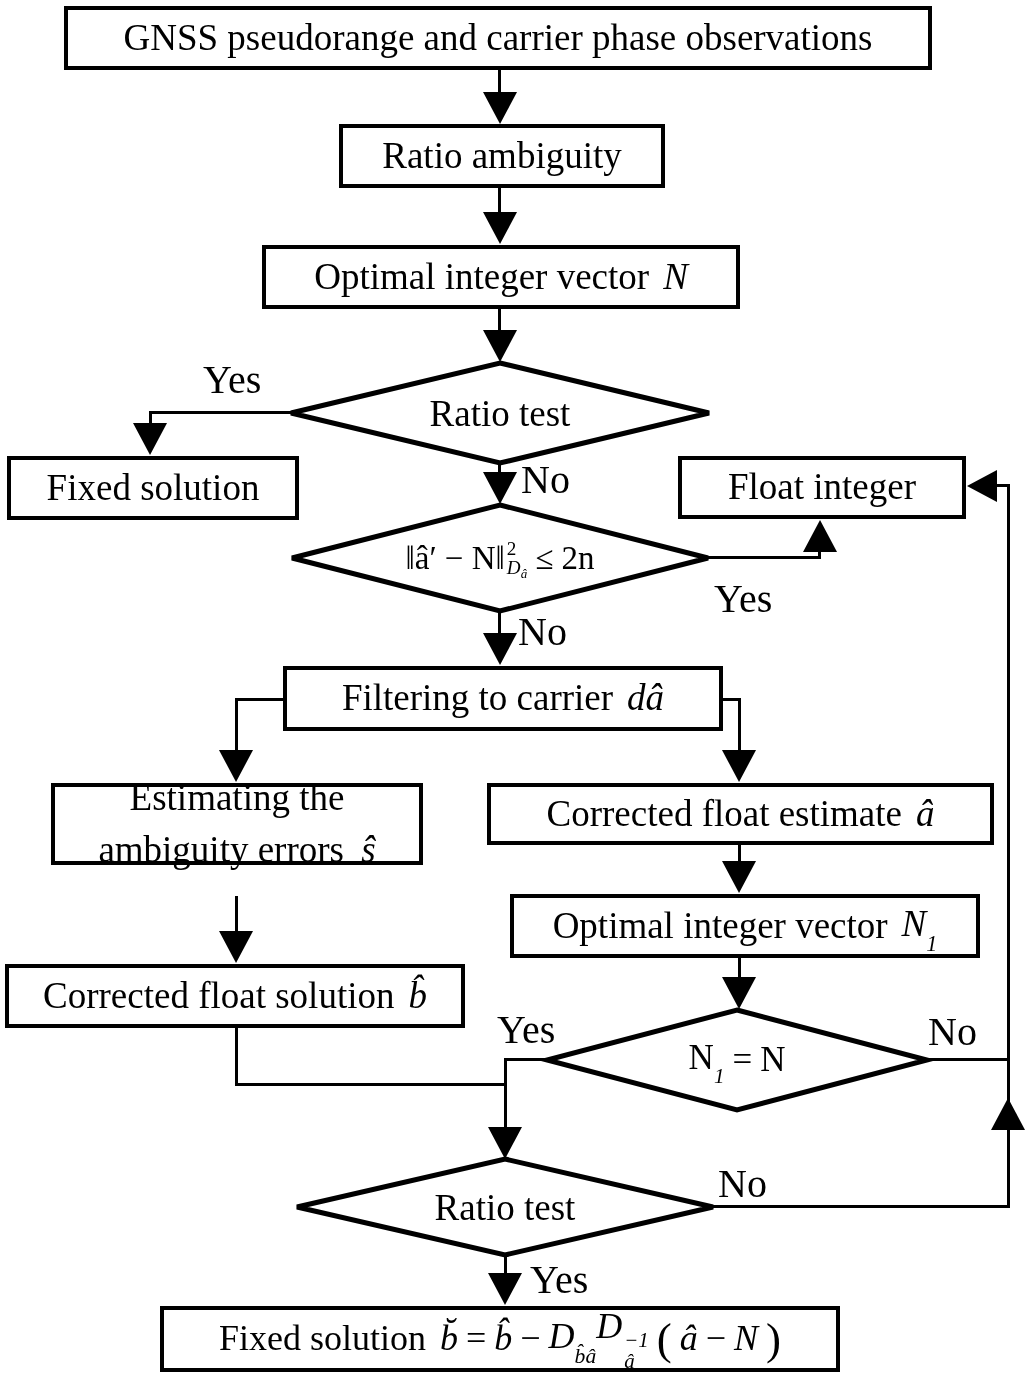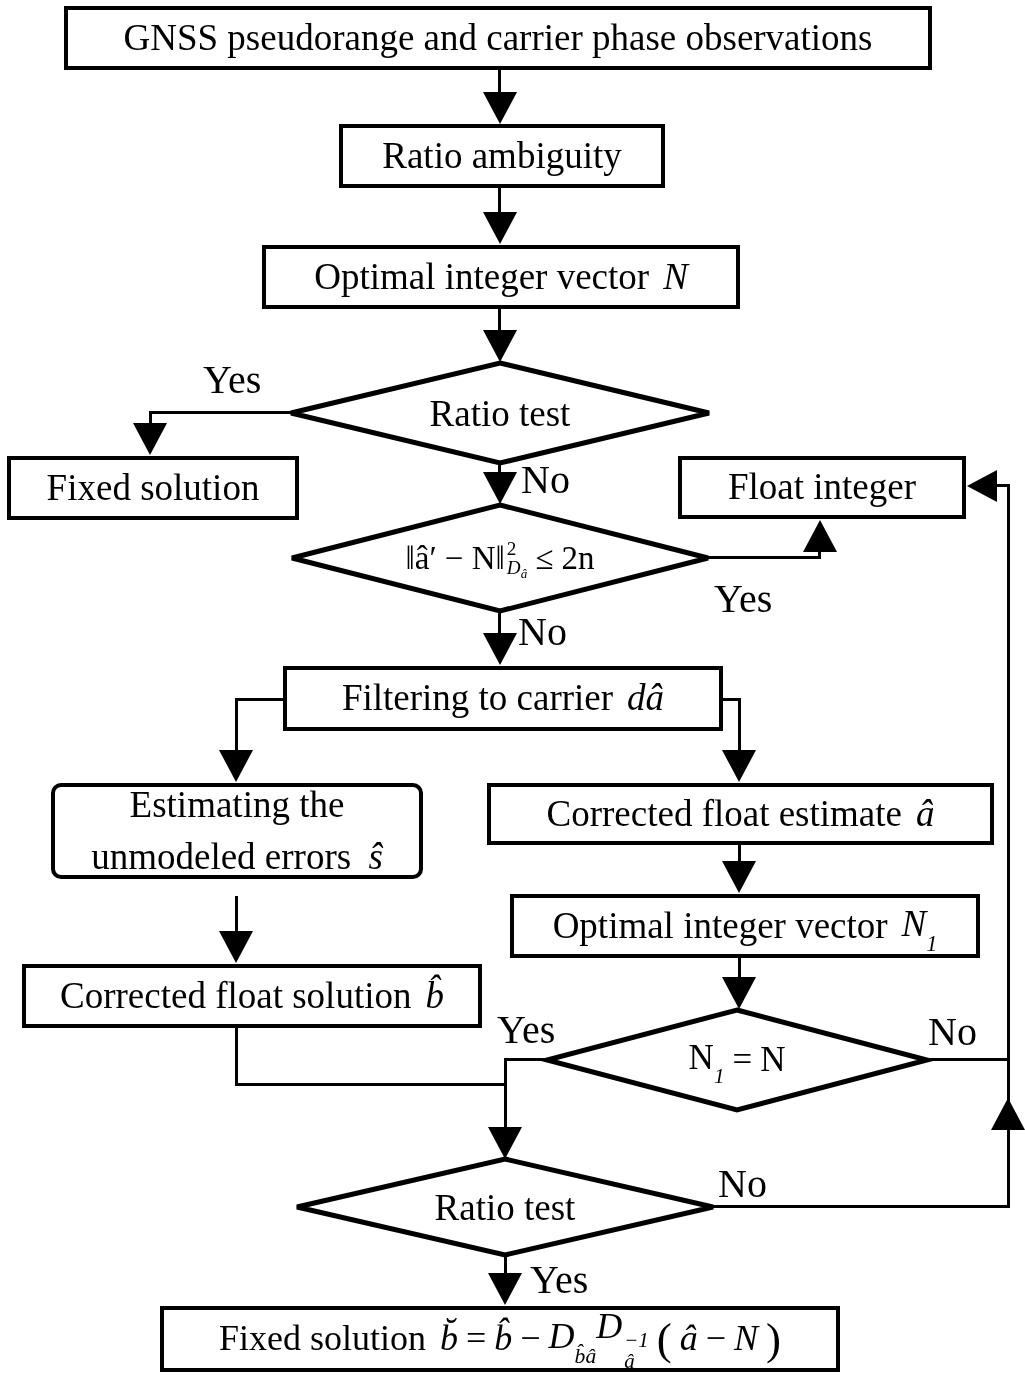--- a/index.html
+++ b/index.html
@@ -79,41 +79,41 @@
 
   <div class="box" style="left:678px;top:456px;width:288px;height:63px;">
     <span>Float integer</span>
   </div>
 
   <div class="box" style="left:283px;top:666px;width:440px;height:65px;">
     <span>Filtering to carrier</span>
     <span class="math gap">dâ</span>
   </div>
 
-  <div class="box two-line" style="left:51px;top:783px;width:372px;height:96px;border-radius:10px;">
+  <div class="box two-line" style="left:51px;top:783px;width:372px;height:82px;">
     <div>
       <div>Estimating the</div>
       <div>
-        <span>unmodeled errors</span>
+        <span>ambiguity errors</span>
         <span class="math smallgap">ŝ</span>
       </div>
     </div>
   </div>
 
   <div class="box" style="left:487px;top:783px;width:507px;height:62px;">
     <span>Corrected float estimate</span>
     <span class="math gap">â</span>
   </div>
 
   <div class="box" style="left:510px;top:894px;width:470px;height:64px;">
     <span>Optimal integer vector</span>
     <span class="math gap"><span>N</span><sub class="s">1</sub></span>
   </div>
 
-  <div class="box" style="left:22px;top:964px;width:460px;height:64px;">
+  <div class="box" style="left:5px;top:964px;width:460px;height:64px;">
     <span>Corrected float solution</span>
     <span class="math gap">b̂</span>
   </div>
 
   <div class="box" style="left:160px;top:1306px;width:680px;height:66px;font-size:36px;">
     <span>Fixed solution</span>
     <span class="math gap">b̆</span>
     <span class="smallgap">=</span>
     <span class="math smallgap">b̂</span>
     <span class="smallgap">−</span>

